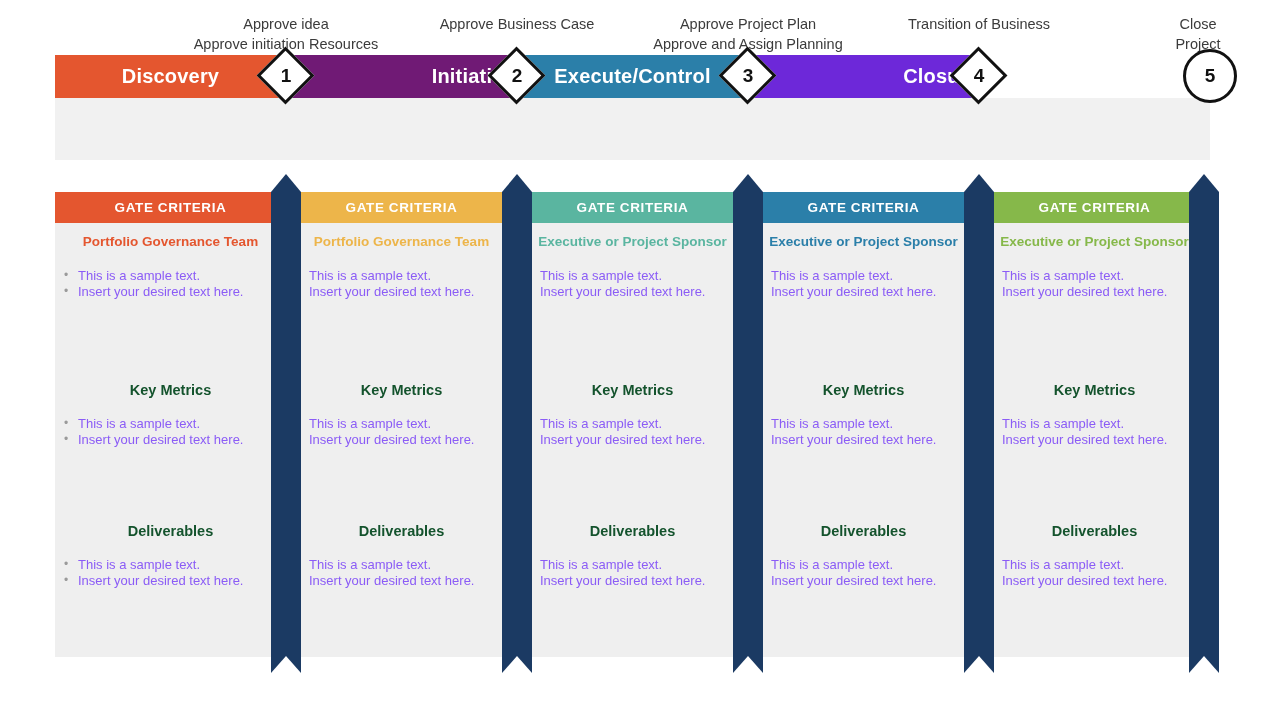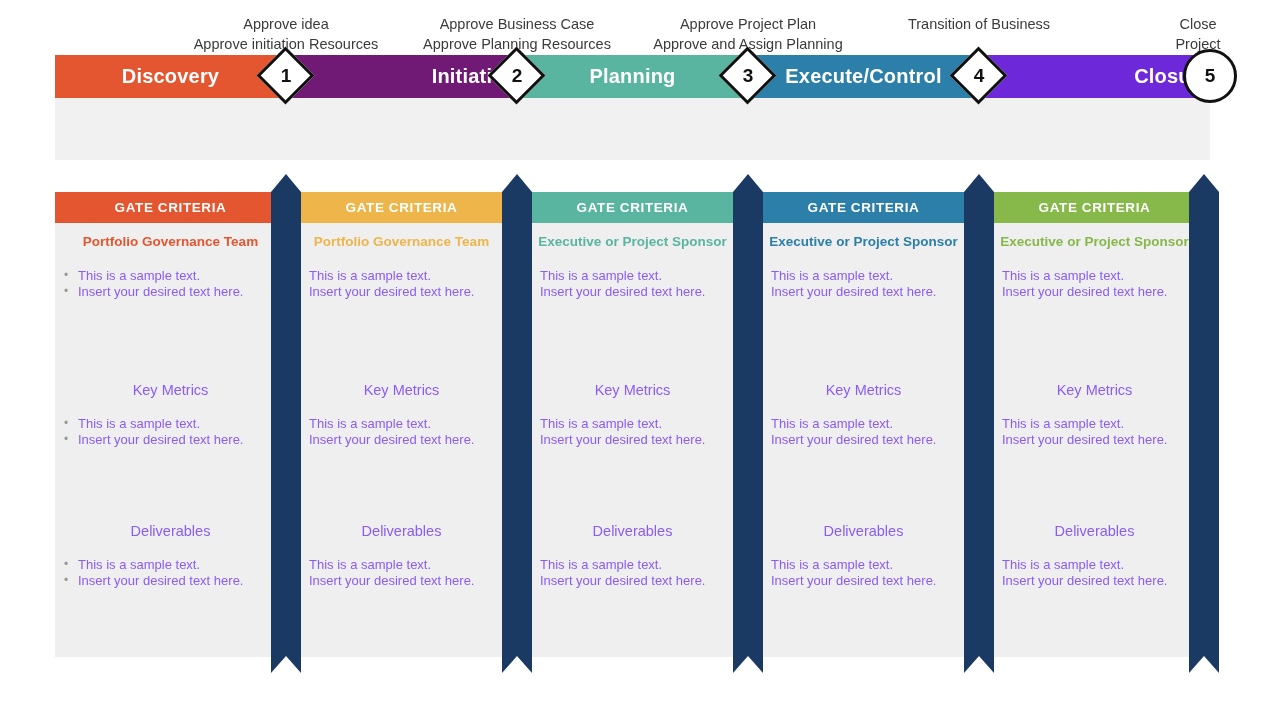--- a/index.html
+++ b/index.html
@@ -142,22 +142,22 @@
   .role-title {
     text-align: center;
     font-size: 13.5px;
     font-weight: bold;
     padding-top: 11px;
     white-space: nowrap;
   }
   .block-title {
     text-align: center;
     font-size: 14.5px;
-    font-weight: normal;
-    color: #8b5cf6;
+    font-weight: bold;
+    color: #14532d;
   }
   .bullets {
     margin: 0;
     padding: 0;
     list-style: none;
   }
   .bullets li {
     position: relative;
     padding-left: 23px;
     font-size: 13px;
@@ -211,40 +211,36 @@
 
 <div id="stage">
 
   <div id="phase-bar">
       <div class="phase-seg" style="width: 231px; background: rgb(228, 86, 47);">
         <span>Discovery</span>
       </div>
       <div class="phase-seg" style="width: 231px; background: #701a75; justify-content: flex-end;">
         <span>Initiation</span>
       </div>
-      <div class="phase-seg" style="width: 231px; background: rgb(90, 181, 160);">
-        <span>Planning</span>
-      </div>
       <div class="phase-seg" style="width: 231px; background: rgb(43, 127, 169);">
         <span>Execute/Control</span>
       </div>
       <div class="phase-seg" style="width: 231px; background: #6d28d9; justify-content: flex-end;">
         <span>Closure</span>
       </div>
     </div>
 
   <div id="note-band"></div>
   <div id="notes-layer">
       <div class="note" style="left: 171px; width: 230px;">
         <div>Approve idea</div>
         <div>Approve initiation Resources</div>
       </div>
       <div class="note" style="left: 402px; width: 230px;">
         <div>Approve Business Case</div>
-        <div>Approve Planning Resources</div>
       </div>
       <div class="note" style="left: 633px; width: 230px;">
         <div>Approve Project Plan</div>
         <div>Approve and Assign Planning</div>
       </div>
       <div class="note" style="left: 864px; width: 230px;">
         <div>Transition of Business</div>
       </div>
       <div class="note" style="left: 1083px; width: 230px;">
         <div>Close</div>

